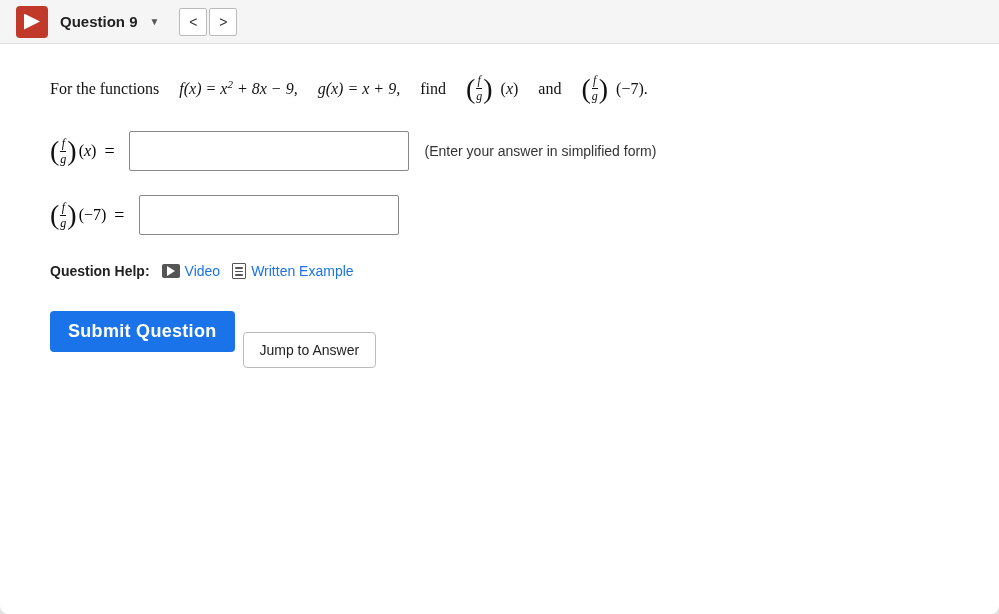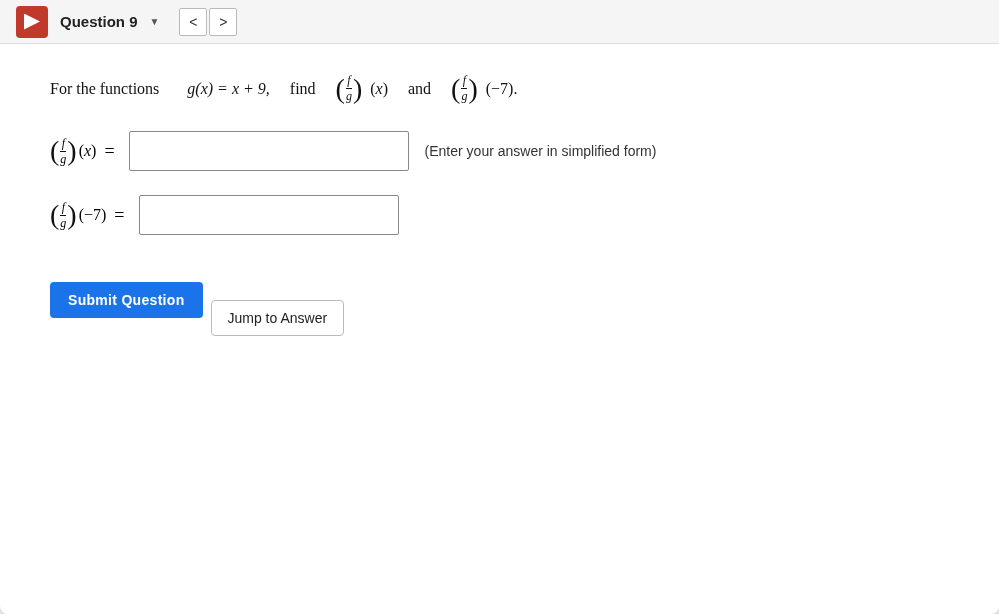--- a/index.html
+++ b/index.html
@@ -276,21 +276,21 @@
       align-items: center;
       gap: 8px;
     }
 
     .submit-btn {
       background: #1a73e8;
       color: white;
       border: none;
       border-radius: 4px;
       padding: 10px 18px;
-      font-size: 14px;
+      font-size: 18px;
       font-family: Arial, sans-serif;
       font-weight: 600;
       cursor: pointer;
       letter-spacing: 0.3px;
     }
 
     .jump-btn {
       background: white;
       color: #222;
       border: 1px solid #bbb;
@@ -320,21 +320,21 @@
     <div class="nav-buttons">
       <button class="nav-btn">&lt;</button>
       <button class="nav-btn">&gt;</button>
     </div>
   </div>
 
   <div class="content-area">
 
     <div class="problem-statement">
       <span>For the functions</span>&nbsp;
-      &nbsp;
+      <span class="math-text"><i>f</i>(<i>x</i>) = <i>x</i><sup class="sup">2</sup> + 8<i>x</i> − 9,</span>&nbsp;
       <span class="math-text"><i>g</i>(<i>x</i>) = <i>x</i> + 9,</span>&nbsp;
       <span>find</span>&nbsp;
       
       <span class="paren-group">
         <span class="big-paren">(</span>
         <span class="fraction">
           <span class="frac-num"><i>f</i></span>
           <span class="frac-line"></span>
           <span class="frac-den"><i>g</i></span>
         </span>
@@ -383,20 +383,39 @@
             <span class="frac-den"><i>g</i></span>
           </span>
           <span class="big-paren">)</span>
         </span>
         <span>(−7)</span>
         <span class="equals-sign">=</span>
       </span>
       <input class="answer-input answer-input-2" type="text" style="">
     </div>
 
+    <div class="help-row">
+      <span class="help-label">Question Help:</span>
+      <a class="help-link" href="#">
+        <span class="video-icon-box">
+          <span class="video-play"></span>
+        </span>
+        <span>Video</span>
+      </a>
+      <a class="help-link" href="#">
+        <span class="doc-icon">
+          <span class="doc-lines">
+            <span class="doc-line"></span>
+            <span class="doc-line"></span>
+            <span class="doc-line"></span>
+          </span>
+        </span>
+        <span>Written Example</span>
+      </a>
+    </div>
 
     <div class="buttons-row">
       <button class="submit-btn">Submit Question</button>
       <button class="jump-btn">Jump to Answer</button>
     </div>
 
   </div>
 </div>
 
 </body></html>

